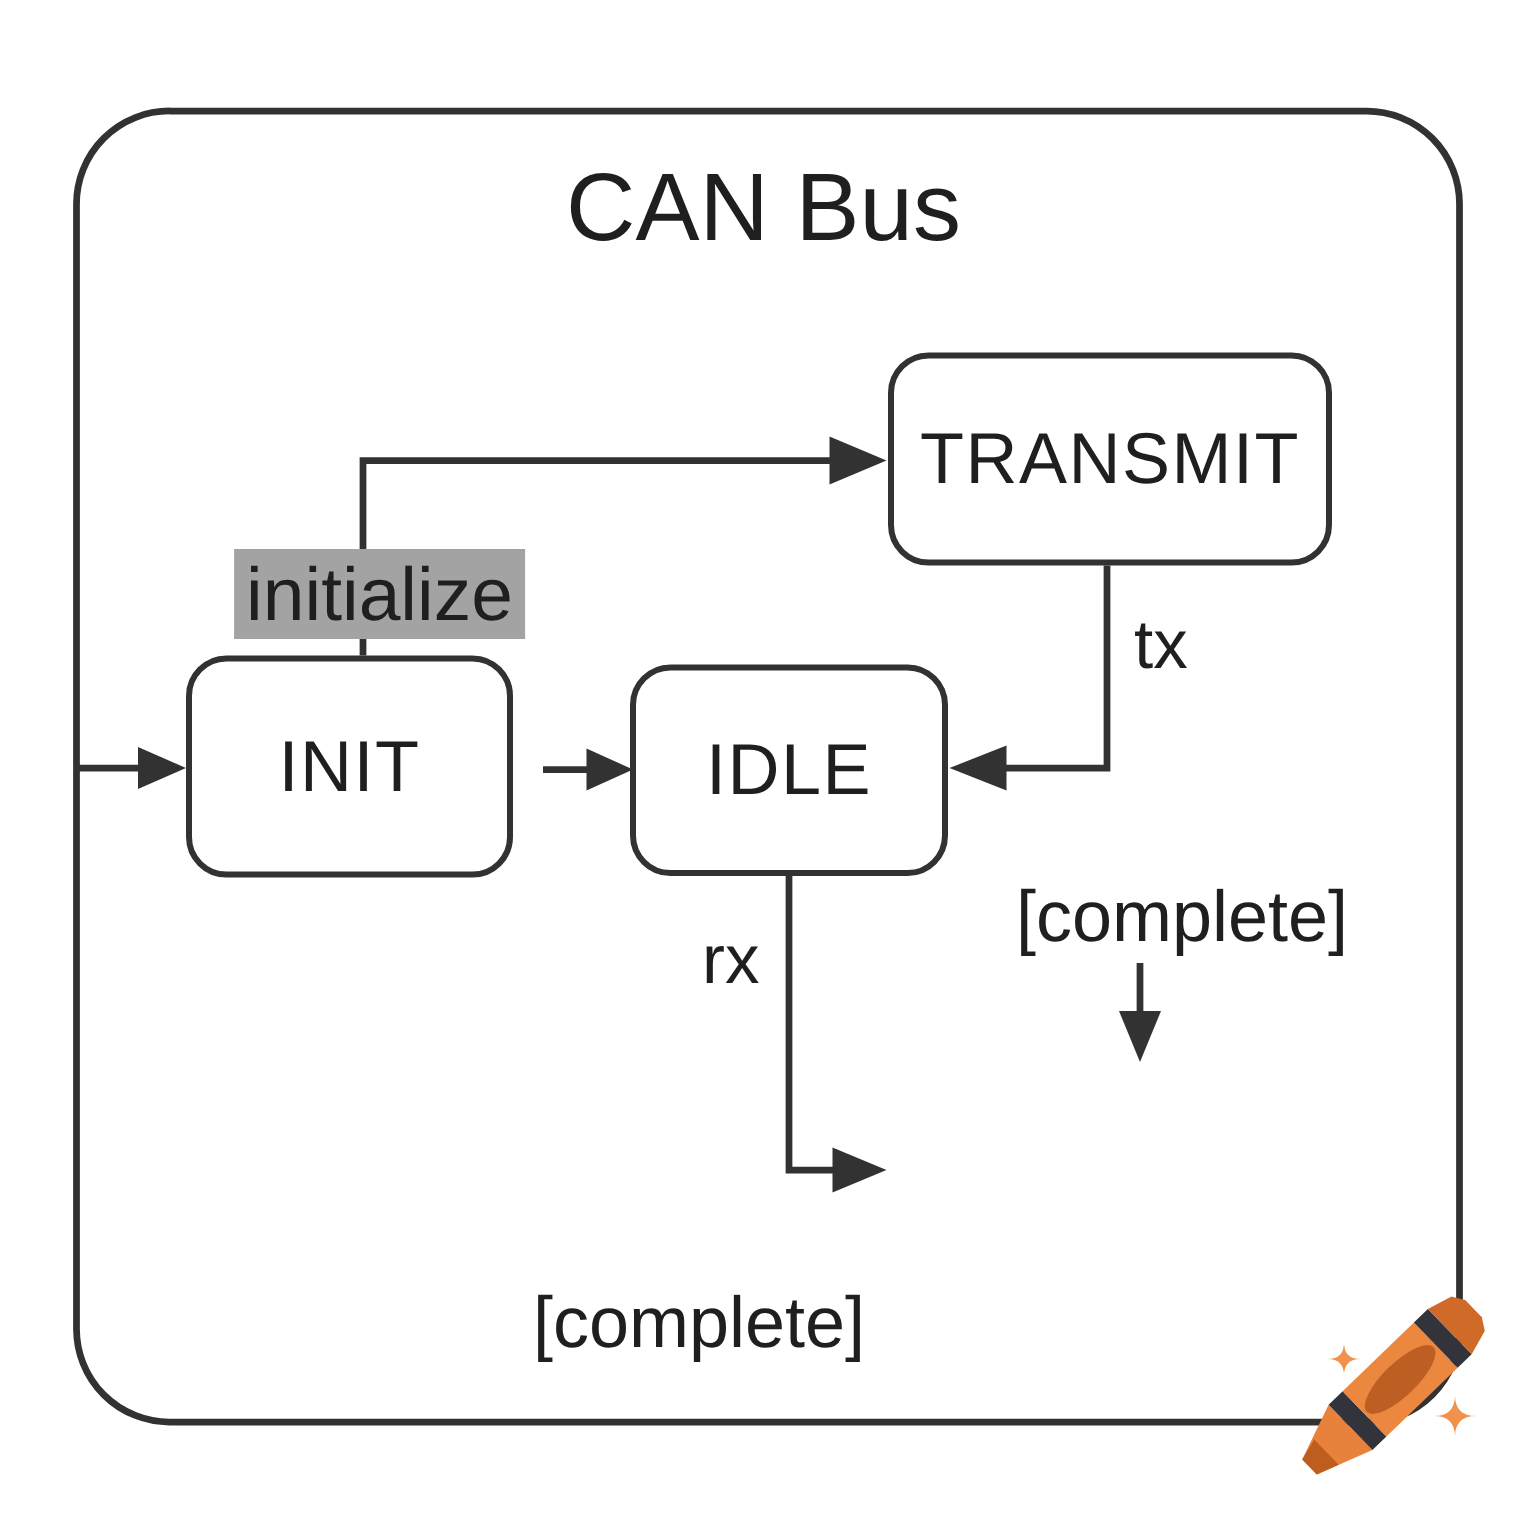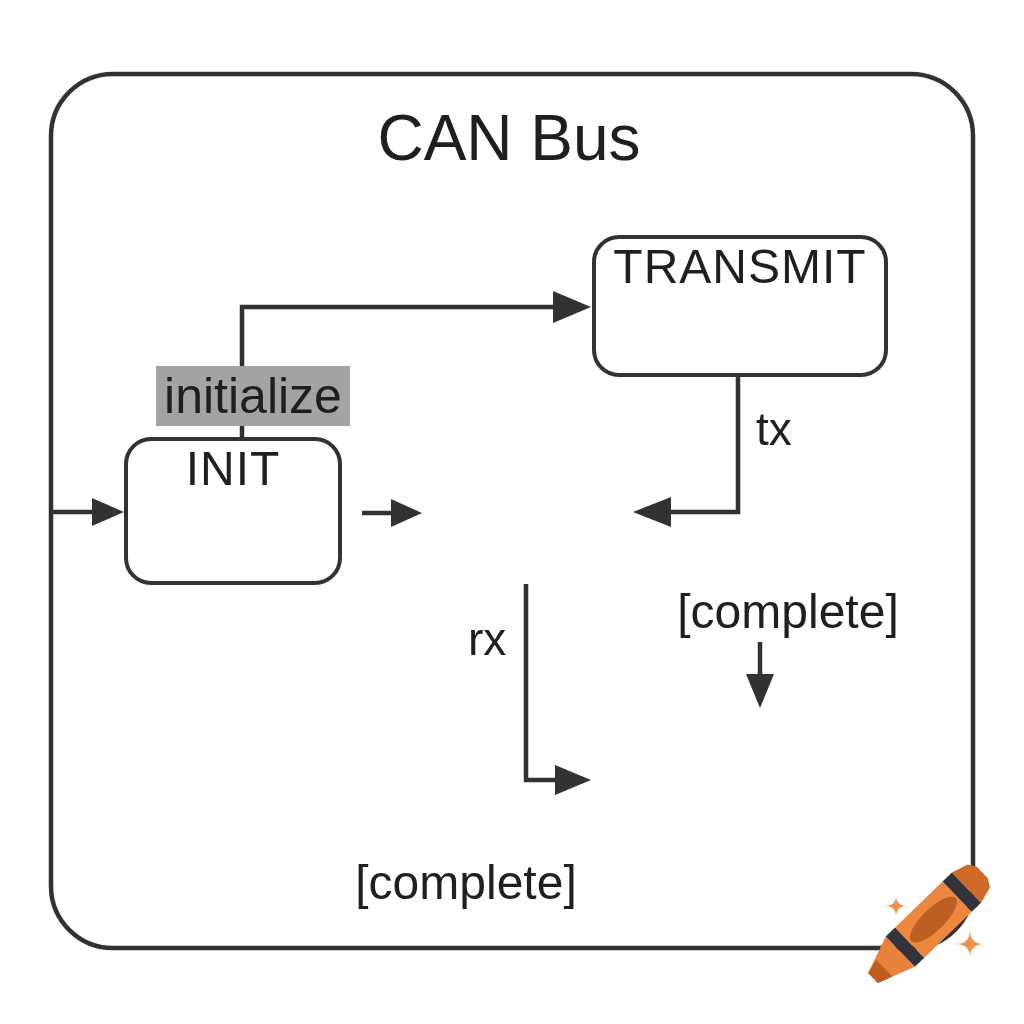--- a/index.html
+++ b/index.html
@@ -11,21 +11,21 @@
     overflow:hidden;
   }
   svg.layer{position:absolute;left:0;top:0;z-index:1;}
   svg.crayon-layer{position:absolute;left:840px;top:840px;z-index:4;}
   .state{
     position:absolute;
     box-sizing:border-box;
     border:4.5px solid #323232;
     border-radius:27px;
     background:#ffffff;
-    display:flex;justify-content:center;
+    display:flex;align-items:center;justify-content:center;
     z-index:2;
   }
   .state span{
     font-size:48px;
     color:#1f1f1f;
     letter-spacing:1px;
     white-space:nowrap;
   }
   .lbl{
     position:absolute;
@@ -67,20 +67,23 @@
       <polygon points="591,307 553,291 553,323"></polygon>
       <polygon points="633,512 671,497 671,527"></polygon>
       <polygon points="591,780 555,765 555,795"></polygon>
       <polygon points="760,708 746,674 774,674"></polygon>
     </g>
   </svg>
 
   <div class="state" style="left:124px;top:437px;width:218px;height:148px;">
     <span>INIT</span>
   </div>
+  <div class="state" style="left:420px;top:443px;width:212px;height:141px;">
+    <span>IDLE</span>
+  </div>
   <div class="state" style="left:592px;top:235px;width:296px;height:142px;">
     <span>TRANSMIT</span>
   </div>
 
   <div class="lbl title" style="left:509px;top:101px;">CAN Bus</div>
 
   <div class="lbl edge-label centered gapbg" style="left:253px;top:366px;font-size:50px;">initialize</div>
 
   <div class="lbl edge-label" style="left:756px;top:402px;font-size:46px;">tx</div>
 

